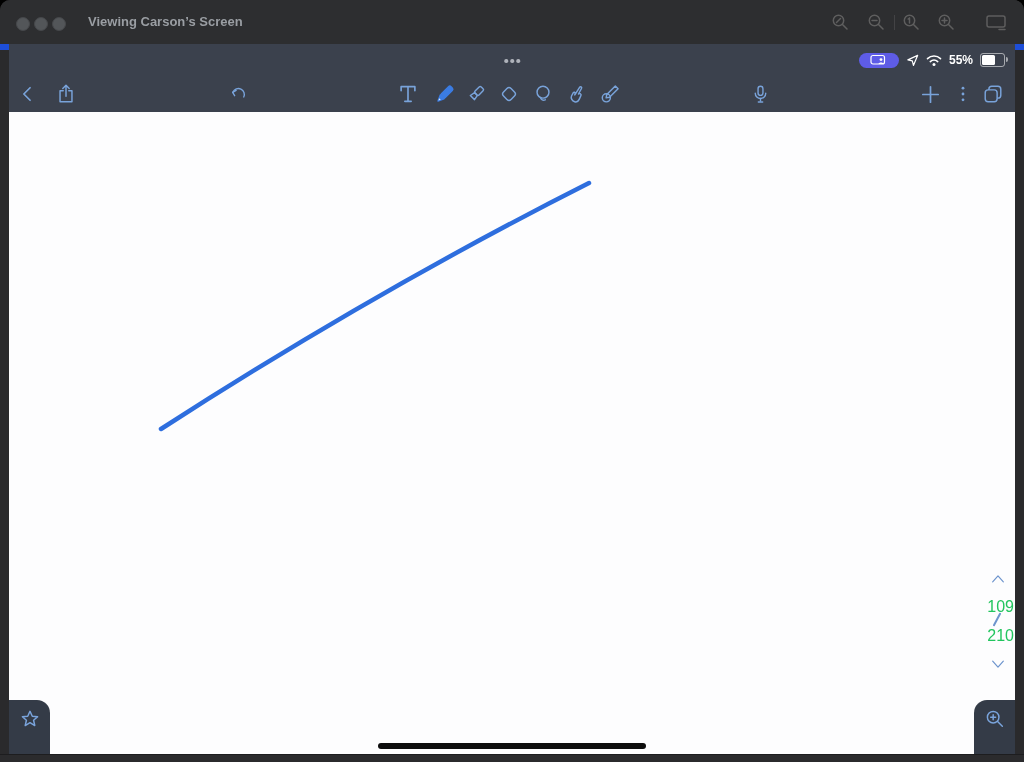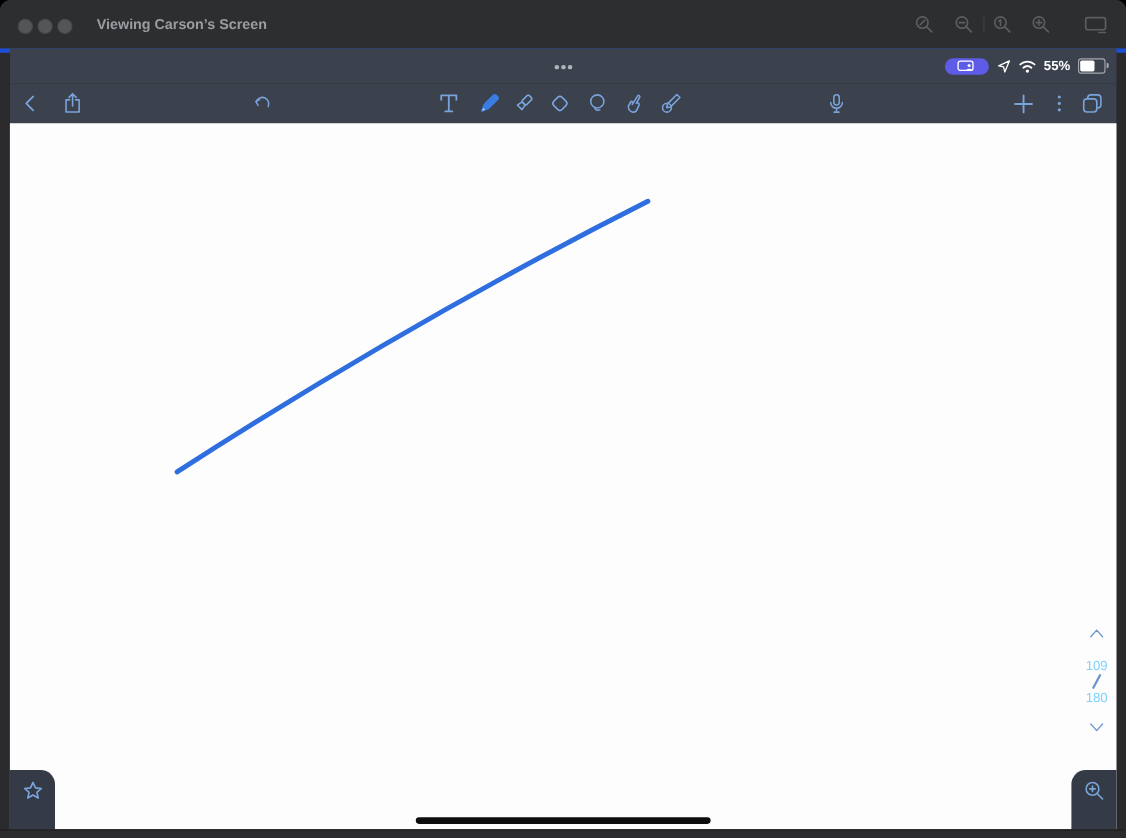--- a/index.html
+++ b/index.html
@@ -1,20 +1,20 @@
 <!DOCTYPE html>
 <html><head>
 <meta charset="utf-8">
 <style>
   html,body{margin:0;padding:0;background:#000;}
   body{width:1024px;height:762px;position:relative;font-family:"Liberation Sans",sans-serif;-webkit-font-smoothing:antialiased;}
   .window{position:absolute;inset:0;background:#2a2a2c;border-radius:10px 10px 0 0;overflow:hidden;}
 
   
-  .titlebar{position:absolute;left:0;top:0;width:1024px;height:44px;background:#2d2e30;border-bottom:4px solid #1d4ed8;}
+  .titlebar{position:absolute;left:0;top:0;width:1024px;height:44px;background:#2d2e30;border-bottom:6px solid #1d4ed8;}
   .tl{position:absolute;top:17px;width:12px;height:12px;border-radius:50%;background:#535659;border:0.5px solid #46484b;}
   .win-title{position:absolute;left:88px;top:0;height:44px;line-height:44px;font-size:13px;font-weight:600;color:#9a9ea3;}
   .tb-zoom{position:absolute;top:13px;width:18px;height:18px;}
   .tb-zoom svg{stroke:#5e5e5e;fill:none;stroke-width:1.5;stroke-linecap:round;}
   .tb-div{position:absolute;top:15px;width:1px;height:15px;background:#434345;}
 
   
   .screenbar{position:absolute;left:9px;width:1006px;background:#3b414d;}
   .statusbar{top:44px;height:32px;}
   .apptoolbar{top:76px;height:36px;box-shadow:0 1px 0 rgba(0,0,0,.35);}
@@ -32,21 +32,21 @@
   .tool svg{stroke:#79a3da;fill:none;stroke-width:1.6;stroke-linecap:round;stroke-linejoin:round;}
   .tool svg .fillblue{fill:#3b7ce2;stroke:#3b7ce2;}
   .tool svg .filled{fill:#79a3da;stroke:none;}
 
   
   .canvas{position:absolute;left:9px;top:112px;width:1006px;height:642px;background:#fdfdfe;}
   .bottomstrip{position:absolute;left:0;top:754px;width:1024px;height:8px;background:#2b2b2d;border-top:1px solid #1d1d1f;}
   .home-indicator{position:absolute;left:378px;top:743px;width:268px;height:5.5px;border-radius:3px;background:#0d0d0d;}
 
   
-  .pagenav{position:absolute;color:#7dd3fc;font-size:12px;text-align:center;}
+  .pagenav{position:absolute;color:#22c55e;font-size:16px;text-align:right;}
   .pagenav svg{stroke:#6d94cd;fill:none;stroke-width:1.8;stroke-linecap:round;stroke-linejoin:round;}
   .pn-slash{position:absolute;left:996px;top:612px;width:2px;height:15px;background:#6d94cd;border-radius:1px;transform:rotate(28deg);}
 
   
   .corner{position:absolute;top:700px;width:41px;height:54px;background:#343b47;display:flex;justify-content:center;padding-top:8px;box-sizing:border-box;}
   .corner svg{stroke:#7aa4dc;fill:none;stroke-width:1.6;stroke-linecap:round;stroke-linejoin:round;}
   .corner-left{left:9px;border-radius:0 13px 0 0;}
   .corner-right{left:974px;border-radius:13px 0 0 0;}
 </style>
 </head>
@@ -226,21 +226,21 @@
     </svg>
   </div>
 
   <span class="pagenav" style="left:988px;top:570px;width:18px;height:12px">
     <svg width="16" height="11" viewBox="0 0 24 16">
         <path d="M4 13 L12 4 L20 13"></path>
       </svg>
   </span>
   <span class="pagenav" style="left:980px;top:598px;width:34px">109</span>
   <span class="pn-slash"></span>
-  <span class="pagenav" style="left:980px;top:627px;width:34px">180</span>
+  <span class="pagenav" style="left:980px;top:627px;width:34px">210</span>
   <span class="pagenav" style="left:988px;top:656px;width:18px;height:12px">
     <svg width="16" height="11" viewBox="0 0 24 16">
         <path d="M4 3 L12 12 L20 3"></path>
       </svg>
   </span>
 
   <div class="corner corner-left">
     <svg width="22" height="22" viewBox="0 0 24 24">
       <path d="M12 3.6 L14.5 9 L20.3 9.6 L15.9 13.4 L17.2 19.1 L12 16 L6.8 19.1 L8.1 13.4 L3.7 9.6 L9.5 9 Z"></path>
     </svg>

